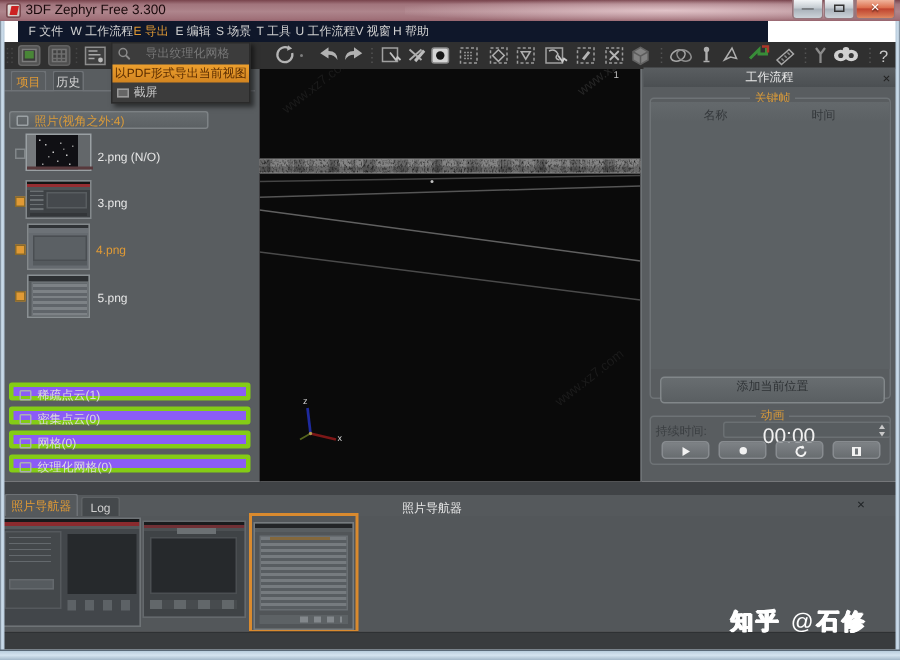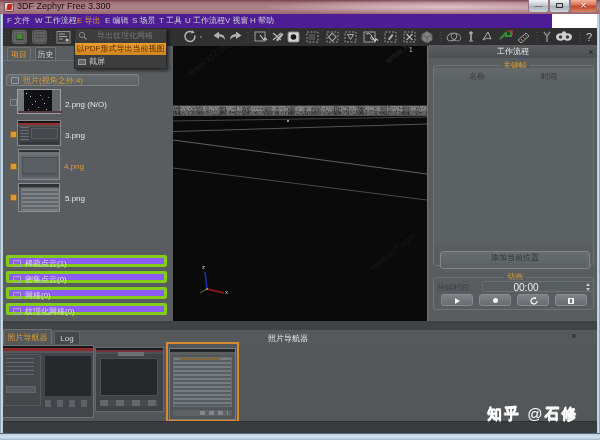--- a/index.html
+++ b/index.html
@@ -11,21 +11,21 @@
 #titleglow{left:270px;top:0;width:290px;height:14px;background:radial-gradient(ellipse at 60% 50%,rgba(255,232,236,.62),rgba(255,255,255,0) 78%);}
 #appicon{left:4px;top:2px;width:10px;height:10px;background:linear-gradient(135deg,#e8e4e0 0%,#c8c0ba 100%);border-radius:2px;border:1px solid #7a4a50}
 #appicon i{position:absolute;left:2px;top:1px;width:5px;height:6px;background:#c22;display:block;transform:skewX(-12deg)}
 .wbtn{top:0px;height:13px;border:1px solid #96767c;border-top:none;border-radius:0 0 3px 3px;background:linear-gradient(180deg,#f2f5f7,#c3cad0 45%,#a8b1b9 50%,#ccd3d9)}
 #bmin{left:528px;width:21px}
 #bmax{left:549px;width:21px}
 #bclose{left:570px;width:27px;background:linear-gradient(180deg,#f0b49c,#dd7050 42%,#c04530 50%,#d4704f 85%,#e08a62)}
 .wbtn span{position:absolute;left:0;right:0;top:0;bottom:0;color:#fff;font-size:8px;line-height:11px;text-align:center;text-shadow:0 1px 1px rgba(0,0,0,.5)}
 #bmin span,#bmax span{color:#333;text-shadow:none}
 
-#menubar{left:0;top:14px;width:552px;height:14px;background:#4c1d95;font-size:8px;color:#cfcfcf;white-space:nowrap}
+#menubar{left:12px;top:14px;width:500px;height:14px;background:#0f172a;font-size:8px;color:#cfcfcf;white-space:nowrap}
 #menubar b{position:absolute;top:0;height:14px;line-height:14px;font-weight:normal}
 
 #toolbar{left:0;top:28px;width:600px;height:18px;background:#303030}
 
 #leftpanel{left:0;top:46px;width:173px;height:275px;background:#595d60}
 #viewport{left:173px;top:46px;width:254px;height:275px;background:#0a0a0a;border-left:1px solid #46494c}
 #rightpanel{left:427px;top:46px;width:173px;height:275px;background:#595d60;border-left:1px solid #6e7376}
 
 #bl{left:0;top:14px;width:3px;height:420px;background:linear-gradient(90deg,#6a7988,#cfe0ee 40%,#b6c9da)}
 #br{left:597px;top:14px;width:3px;height:420px;background:linear-gradient(90deg,#b6c9da,#cfe0ee 60%,#6a7988)}
@@ -51,34 +51,34 @@
 #rpx{left:586px;top:47px;width:10px;height:10px;color:#222;font-size:9px;line-height:10px;text-align:center}
 .group{position:absolute;border:1px solid #6e7376;border-radius:3px}
 .glabel{position:absolute;font-size:8px;color:#d89a3a;background:#595d60;padding:0 3px}
 #kflist{left:434px;top:68px;width:159px;height:178px;background:#5c6164}
 #kfhdr{left:434px;top:68px;width:159px;height:13px;background:linear-gradient(180deg,#64696c,#5c6164);font-size:8px;color:#35393c}
 #addbtn{left:440px;top:251px;width:150px;height:18px;background:linear-gradient(180deg,#686d70,#5a5f62);border:1px solid #82878a;border-radius:3px;font-size:8px;color:#2e3235;text-align:center;line-height:12px}
 #durlbl{left:437px;top:282px;font-size:8px;color:#3b3f42}
 #spin{left:482px;top:281px;width:112px;height:11px;background:#585d60;border:1px solid #6b7073;border-radius:2px}
 #spinup{left:586px;top:283px;width:0;height:0;border-left:2.5px solid transparent;border-right:2.5px solid transparent;border-bottom:3px solid #c8c8c8}
 #spindn{left:586px;top:288px;width:0;height:0;border-left:2.5px solid transparent;border-right:2.5px solid transparent;border-top:3px solid #c8c8c8}
-#spintx{left:482px;top:282px;width:88px;text-align:center;font-size:10px;color:#f0f0f0}
+#spintx{left:482px;top:282px;width:88px;text-align:center;font-size:14px;color:#f0f0f0}
 .pbtn{position:absolute;top:294px;width:32px;height:12px;background:linear-gradient(180deg,#7e8286,#686d70);border:1px solid #888c90;border-radius:3px;color:#f5f5f5;font-size:7px;text-align:center;line-height:11px}
 
 #sep{left:0;top:321px;width:600px;height:9px;background:#404346}
 #dockbar{left:0;top:330px;width:600px;height:14px;background:#55595c}
 #dtab1{left:3px;top:329px;width:49px;height:15px;background:#55595c;border:1px solid #6e7276;border-bottom:none;border-radius:2px 2px 0 0;color:#e09a35;font-size:8px;text-align:center;line-height:15px}
 #dtab2{left:54px;top:331px;width:26px;height:13px;background:#44484b;border:1px solid #5e6265;border-bottom:none;border-radius:2px 2px 0 0;color:#cfcfcf;font-size:8px;text-align:center;line-height:13px}
 #docktitle{left:228px;top:333px;width:120px;font-size:8px;color:#e8e8e8;text-align:center}
 #dockx{left:569px;top:331px;width:10px;height:10px;color:#1e2224;font-size:9px;line-height:10px;text-align:center}
 #dockarea{left:0;top:344px;width:600px;height:77px;background:#53575a}
 
 #status{left:0;top:421px;width:600px;height:12px;background:#393c3e;border-top:1px solid #2e3133}
 #zhihu{left:487px;top:405px;font-size:15px;color:#fff;letter-spacing:2px}
-#zhihu .zs{font-weight:normal;text-shadow:.6px 0 #fff,-.6px 0 #fff,0 .6px #fff,0 -.6px #fff}
+#zhihu .zs{font-weight:bold;text-shadow:.6px 0 #fff,-.6px 0 #fff,0 .6px #fff,0 -.6px #fff}
 
 #dropdown{left:74px;top:28px;width:93px;height:41px;background:#3c3c3c;border:1px solid #2a2a2a;box-shadow:2px 2px 3px rgba(0,0,0,.5);z-index:50}
 #dd1{left:75px;top:29px;width:91px;height:13px;color:#787878;font-size:8px;line-height:13px;z-index:51}
 #dd2{left:75px;top:43px;width:91px;height:12px;background:linear-gradient(180deg,#eda02e,#d28420);color:#5a2c00;font-size:8px;line-height:12px;text-align:center;z-index:51}
 #dd3{left:75px;top:56px;width:91px;height:12px;color:#c8c8c8;font-size:8px;line-height:12px;z-index:51}
 </style>
 </head>
 <body>
 <div class="abs" id="title"></div>
 <div class="abs" id="titleglow"></div>

